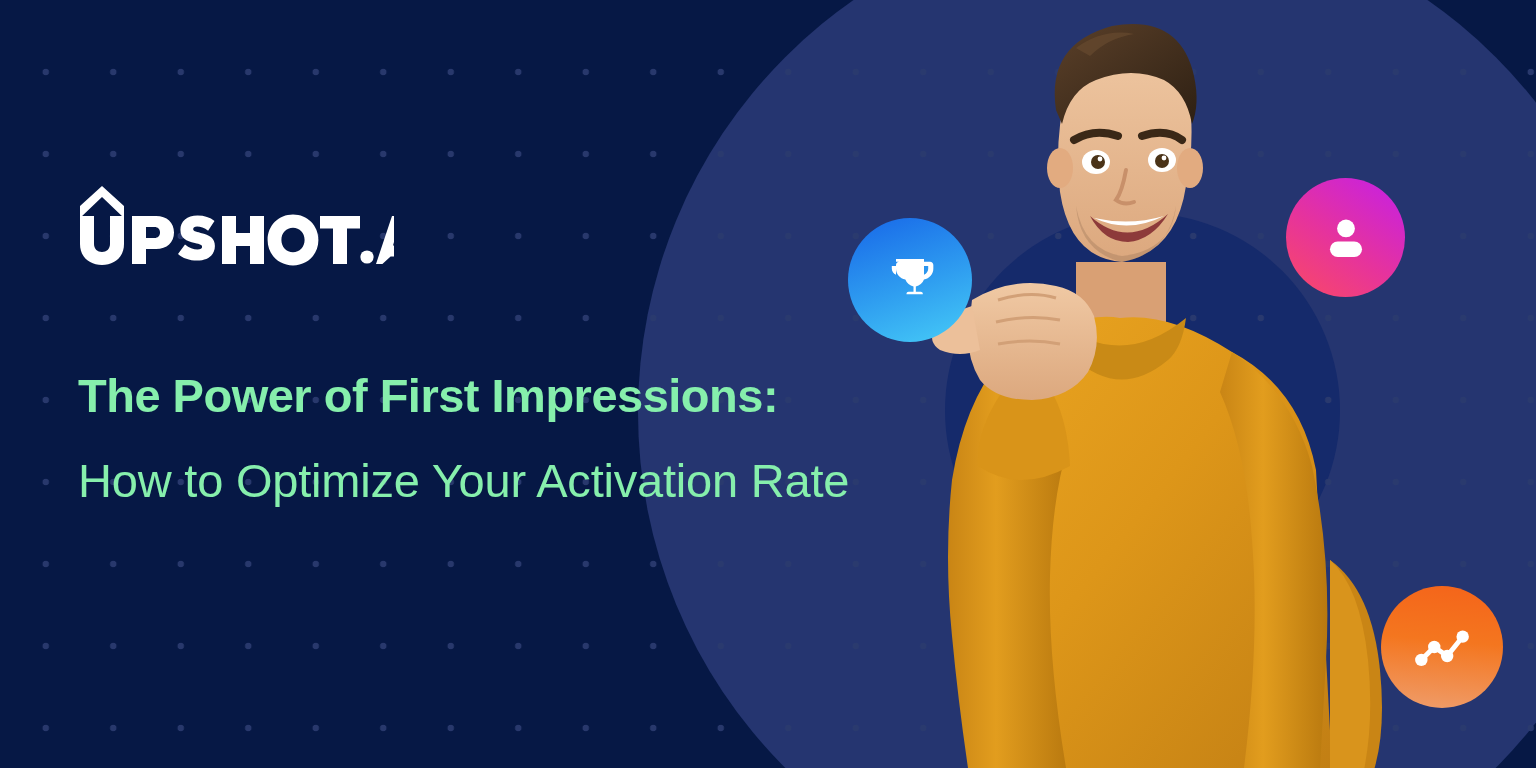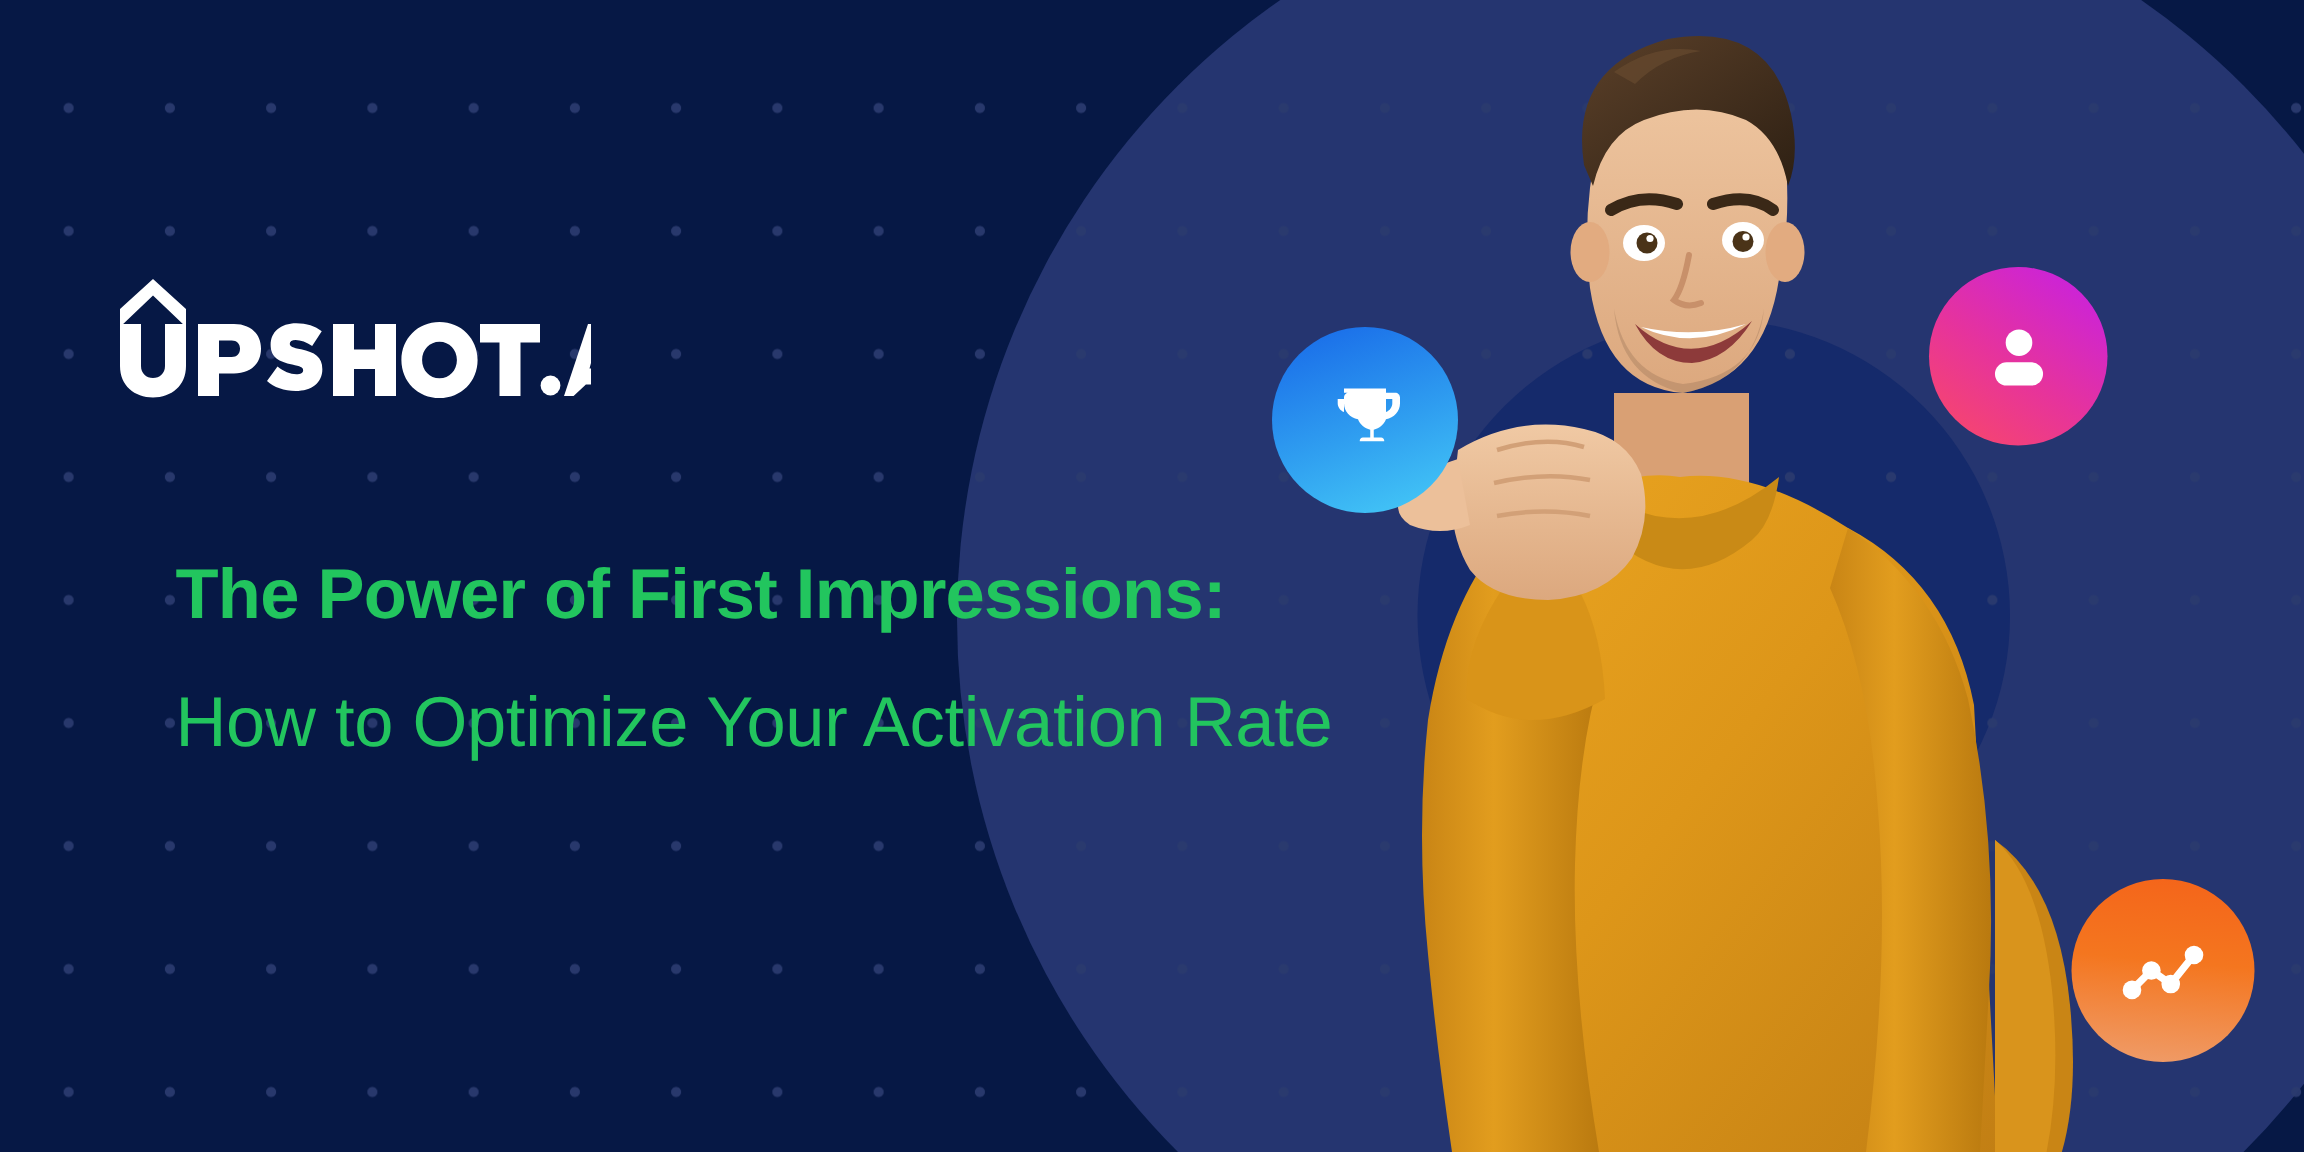--- a/index.html
+++ b/index.html
@@ -75,27 +75,26 @@
     display: flex;
     align-items: flex-end;
   }
   .logo svg { display: block; }
 
   .headline {
     position: absolute;
     left: 2px;
     top: 322px;
     width: 780px;
-    color: #22c55e;
+    color: #86efac;
     font-size: 47px;
     line-height: 85px;
     letter-spacing: -0.2px;
     font-weight: 300;
     white-space: pre-wrap;
-    margin-left: 39px;
   }
   .headline .hl-strong {
     font-weight: 700;
     letter-spacing: -0.5px;
   }
 
   
   .photo {
     position: absolute;
     left: 880px;

